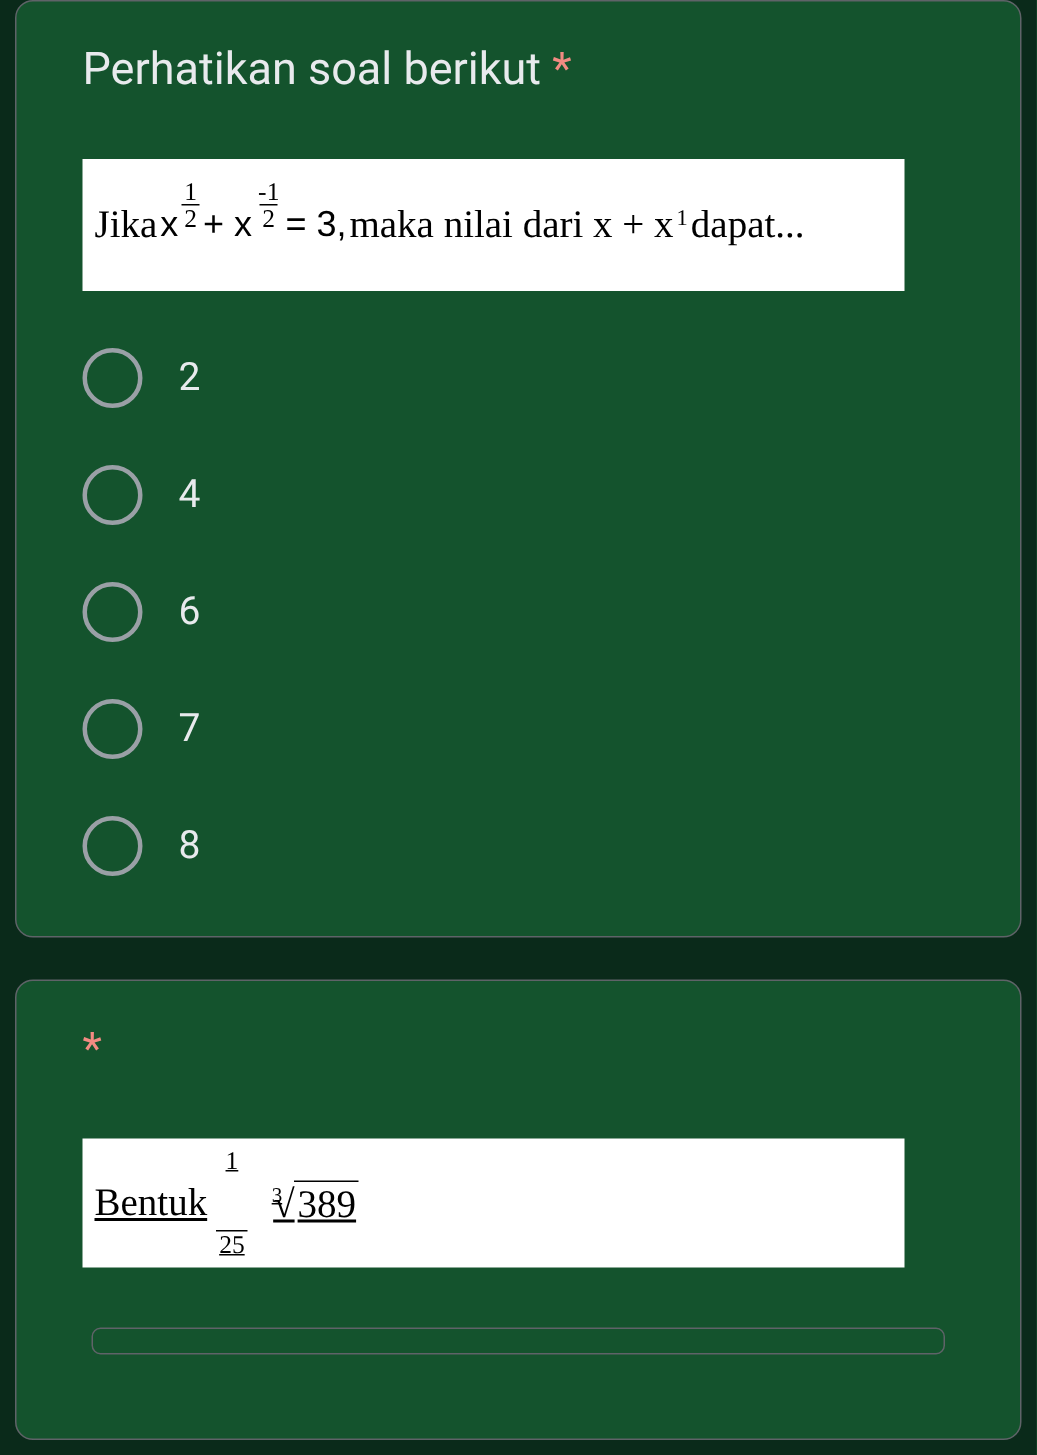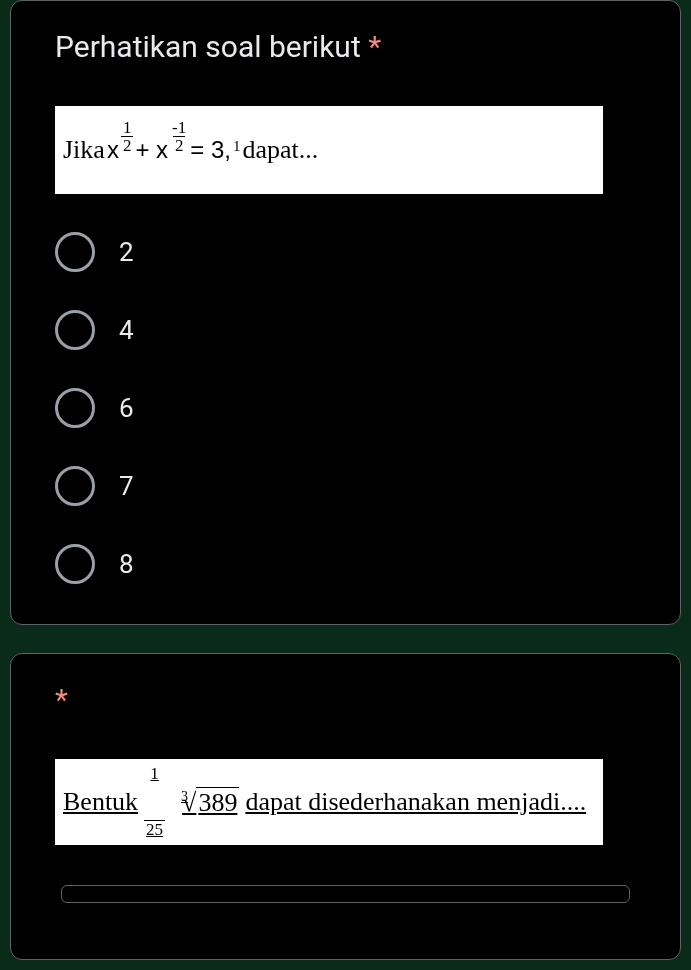--- a/index.html
+++ b/index.html
@@ -8,21 +8,21 @@
       box-sizing: border-box;
     }
     body {
       background: #0a2a1a;
       font-family: Roboto, Arial, sans-serif;
       width: 691px;
       height: 970px;
       padding: 0;
     }
     .card {
-      background: #000000;
+      background: #14532d;
       border: 1px solid #5f6368;
       border-radius: 12px;
       margin: 0 10px 28px 10px;
       padding: 28px 44px 40px 44px;
     }
     .card.second {
       padding-bottom: 56px;
     }
     .question-title {
       color: #e8eaed;
@@ -169,20 +169,21 @@
       <span class="frac">
         <span class="num">1</span>
         <span class="den">2</span>
       </span>
       <span class="sans-seg"> + x</span>
       <span class="frac">
         <span class="num"><span>-</span><span>1</span></span>
         <span class="den">2</span>
       </span>
       <span class="sans-seg"> = 3,</span>
+      <span> maka nilai dari x + x</span>
       <span class="sup">1</span>
       <span> dapat...</span>
     </div>
   </div>
 
   <div class="options">
     <div class="option">
       <div class="radio-circle"></div>
       <span class="option-label">2</span>
     </div>
@@ -215,18 +216,17 @@
       <span>Bentuk </span>
       <span class="frac-inline">
         <span class="num">1</span>
         <span class="den">25</span>
       </span>
       <span class="root-wrap">
         <span class="root-index">3</span>
         <span class="root-sym">√</span>
         <span class="root-arg">389</span>
       </span>
-      <span>  dapat disederhanakan menjadi....</span>
     </div>
   </div>
 
   <div class="input-row"></div>
 </div>
 
 </body></html>

